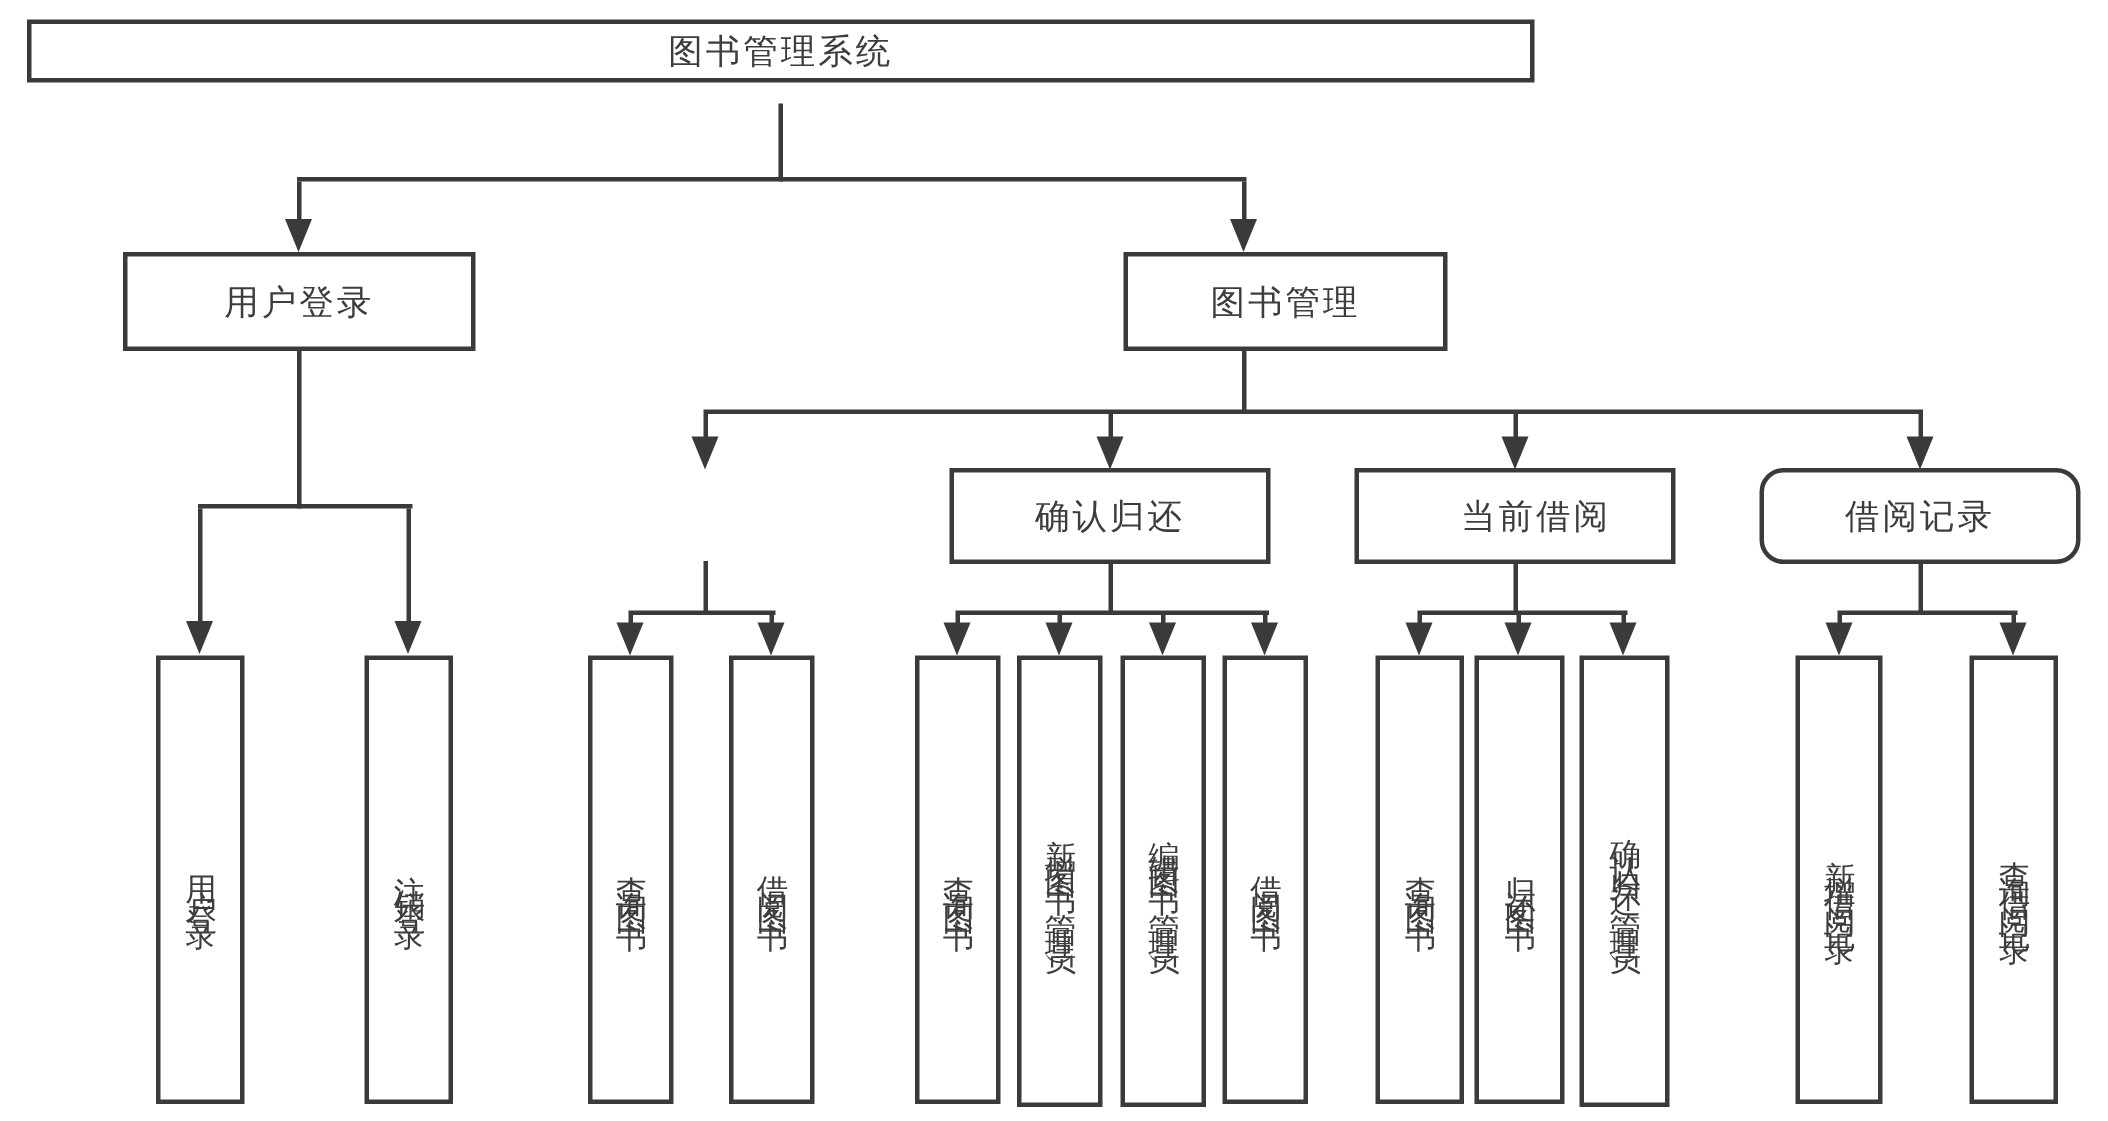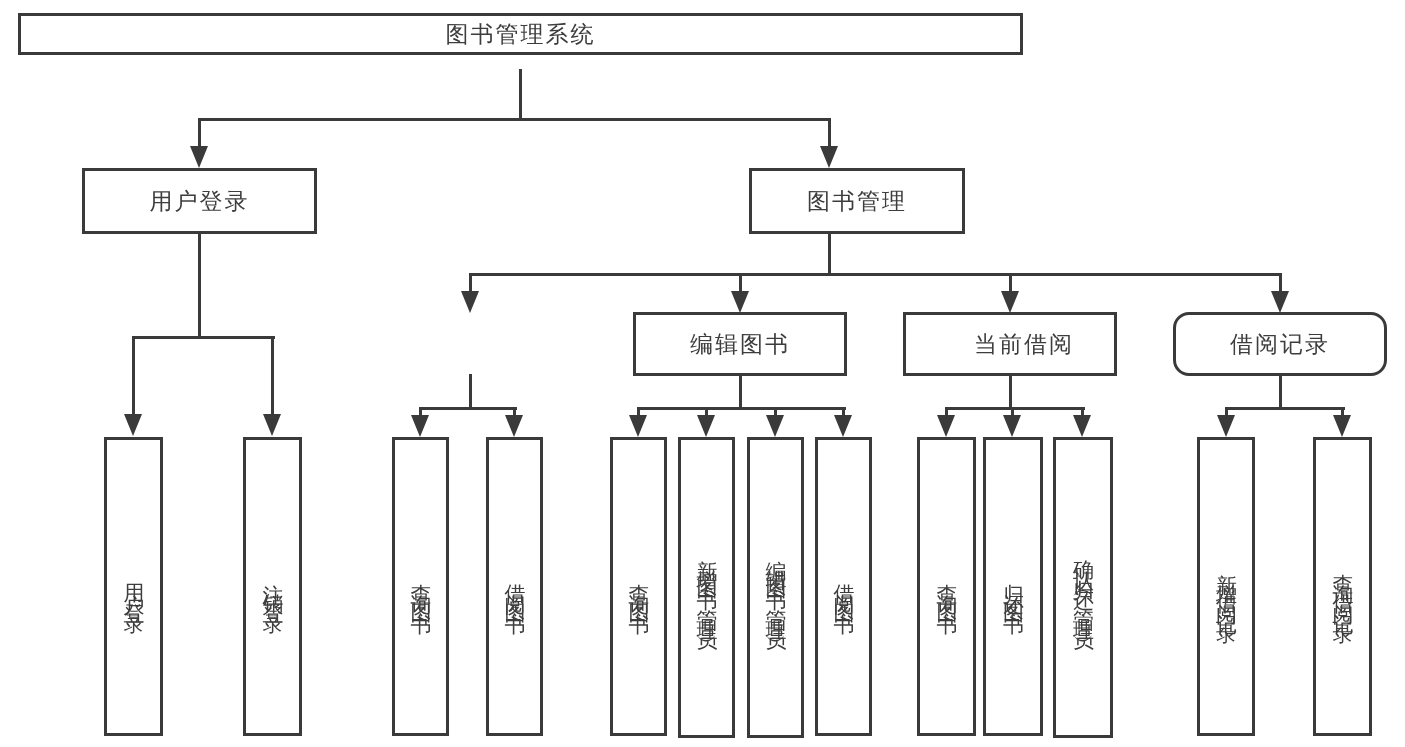--- a/index.html
+++ b/index.html
@@ -68,21 +68,21 @@
   <div class="arrow" style="left:263px;top:339px;height:97px;"></div>
 
   <div class="line" style="left:828px;top:232px;width:3px;height:44px;"></div>
   <div class="line" style="left:469px;top:273px;width:813px;height:3px;"></div>
   <div class="arrow" style="left:461px;top:276px;height:37px;"></div>
   <div class="arrow" style="left:731px;top:276px;height:37px;"></div>
   <div class="arrow" style="left:1001px;top:276px;height:37px;"></div>
   <div class="arrow" style="left:1271px;top:276px;height:37px;"></div>
 
   <div class="node h-node" style="left:633px;top:312px;width:214px;height:64px;">
-    <span>编辑图书</span>
+    <span>确认归还</span>
   </div>
   <div class="node h-node" style="left:903px;top:312px;width:214px;height:64px;padding-left:28px;">
     <span>当前借阅</span>
   </div>
   <div class="node h-node" style="left:1173px;top:312px;width:214px;height:64px;border-radius:16px;">
     <span>借阅记录</span>
   </div>
 
   <div class="line" style="left:469px;top:374px;width:3px;height:36px;"></div>
   <div class="line" style="left:419px;top:407px;width:98px;height:3px;"></div>

